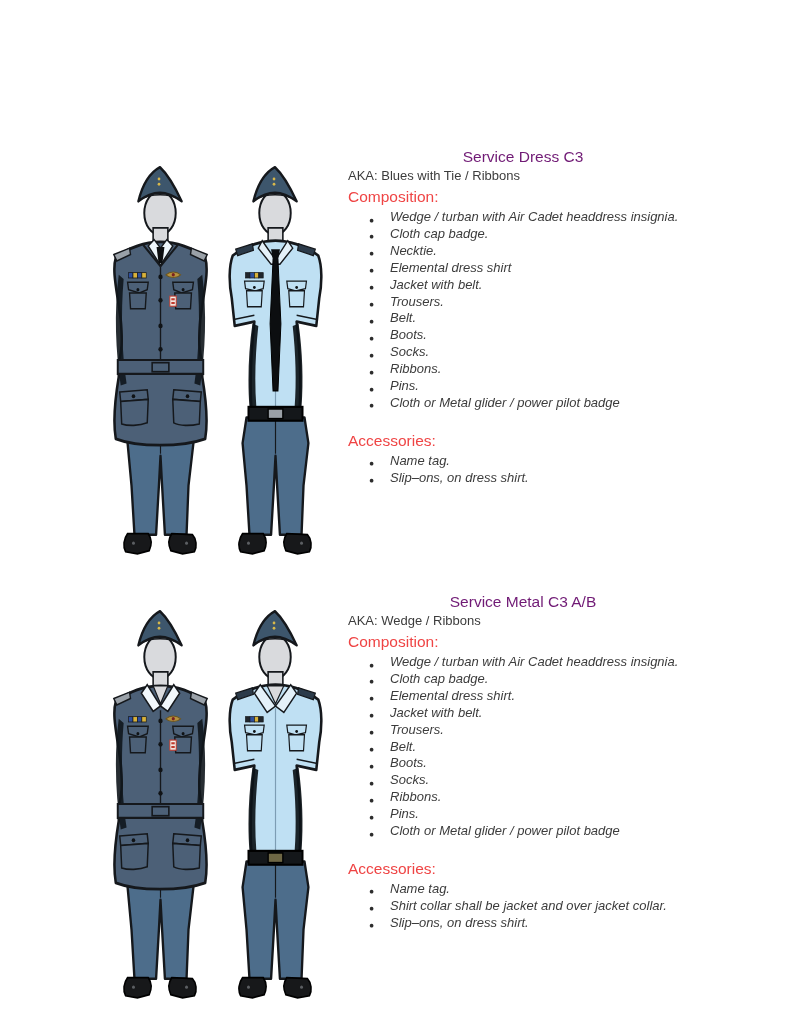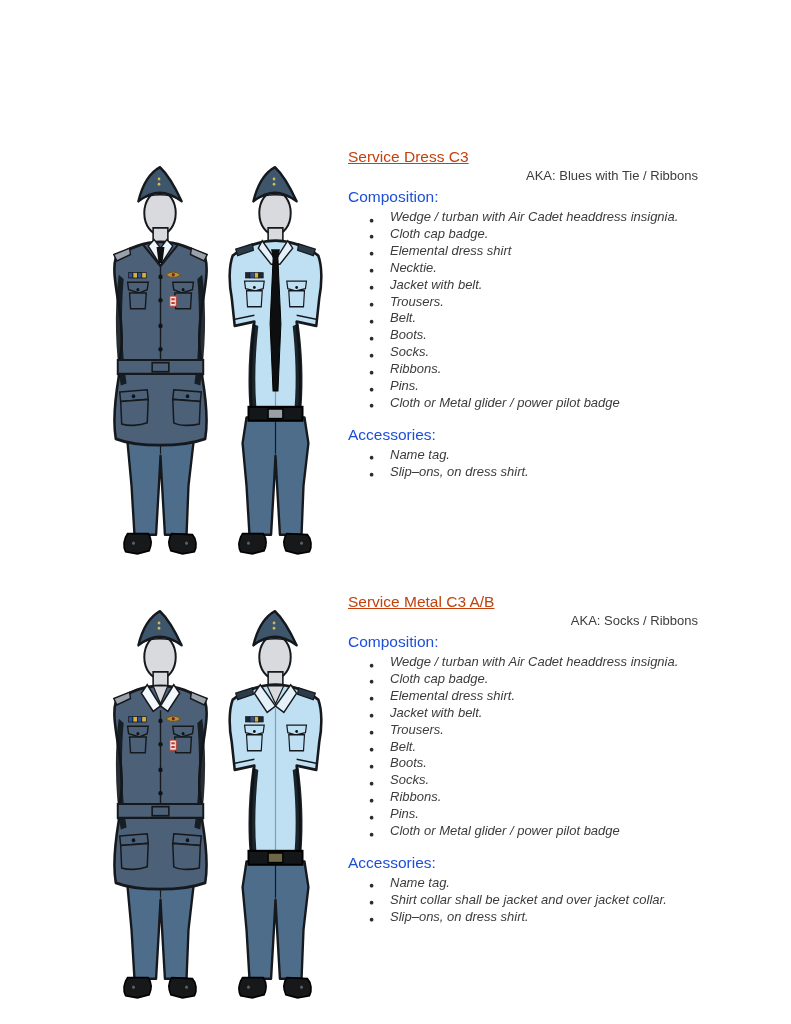--- a/index.html
+++ b/index.html
@@ -16,24 +16,24 @@
   
   .figure{
     --cap:#3d566c; --face:#d9dadd; --jacket:#4c6077;
     --trousers:#4d6d8b; --shirt:#bfe0f3; --buckle:#9aa0a6;
     --collar:#eef6fb; --ink:#15181c;
   }
   .figure.brass{--buckle:#6e6745;}
   .text-col{position:absolute;left:348px;width:402px;}
   #text1{top:147px;}
   #text2{top:592px;}
-  .title{width:350px;font-size:15.5px;line-height:20px;font-weight:400;color:#c2410c;text-decoration:underline;}
-  .aka{width:350px;text-align:right;font-size:13px;line-height:17px;}
-  .heading{font-size:15.5px;line-height:20px;margin-top:3px;color:#1d4ed8;}
-  .heading.acc{margin-top:13px;}
+  .title{width:350px;text-align:center;font-size:15.5px;line-height:20px;font-weight:400;color:#701a75;}
+  .aka{width:350px;text-align:left;font-size:13px;line-height:17px;}
+  .heading{font-size:15.5px;line-height:20px;margin-top:3px;color:#ef4444;}
+  .heading.acc{margin-top:19px;}
   ul.blist{margin:2px 0 0 0;padding:0;list-style:none;}
   ul.blist li{
     font-size:13px;line-height:16.9px;padding-left:42px;position:relative;font-style:italic;
   }
   ul.blist li::before{
     content:"●";position:absolute;left:21px;top:2.5px;font-size:8.5px;color:#2d2d2d;
   }
 </style>
 </head>
 <body>
@@ -171,22 +171,22 @@
   </div>
 </div>
 
 <div id="text1" class="text-col">
   <div class="title">Service Dress C3</div>
   <div class="aka">AKA: Blues with Tie / Ribbons</div>
   <div class="heading">Composition:</div>
   <ul class="blist">
       <li>Wedge / turban with Air Cadet headdress insignia.</li>
       <li>Cloth cap badge.</li>
+      <li>Necktie.</li>
       <li>Elemental dress shirt</li>
-      <li>Necktie.</li>
       <li>Jacket with belt.</li>
       <li>Trousers.</li>
       <li>Belt.</li>
       <li>Boots.</li>
       <li>Socks.</li>
       <li>Ribbons.</li>
       <li>Pins.</li>
       <li>Cloth or Metal glider / power pilot badge</li>
     </ul>
   <div class="heading acc">Accessories:</div>
@@ -211,21 +211,21 @@
         <use href="#legs"></use>
         <use href="#shirt-body"></use>
         <use href="#collar-shirt-open"></use>
         <use href="#shirt-belt"></use>
     </svg>
   </div>
 </div>
 
 <div id="text2" class="text-col">
   <div class="title">Service Metal C3 A/B</div>
-  <div class="aka">AKA: Socks / Ribbons</div>
+  <div class="aka">AKA: Wedge / Ribbons</div>
   <div class="heading">Composition:</div>
   <ul class="blist">
       <li>Wedge / turban with Air Cadet headdress insignia.</li>
       <li>Cloth cap badge.</li>
       <li>Elemental dress shirt.</li>
       <li>Jacket with belt.</li>
       <li>Trousers.</li>
       <li>Belt.</li>
       <li>Boots.</li>
       <li>Socks.</li>

